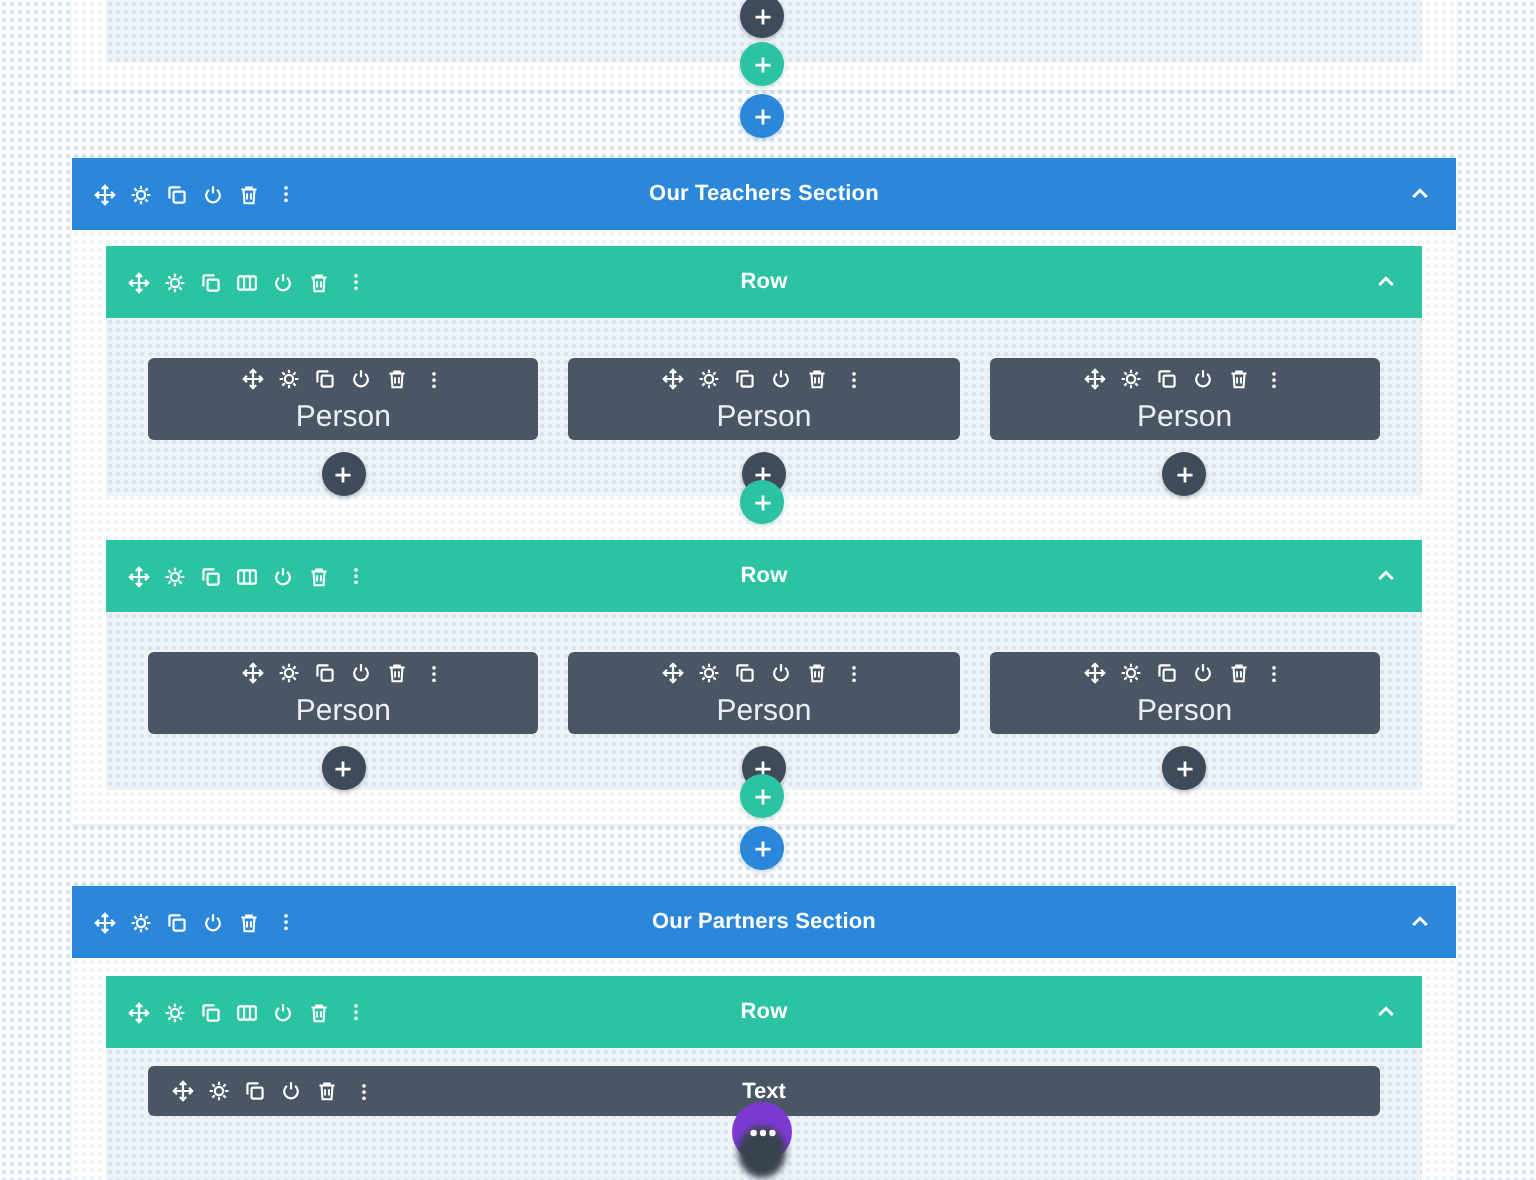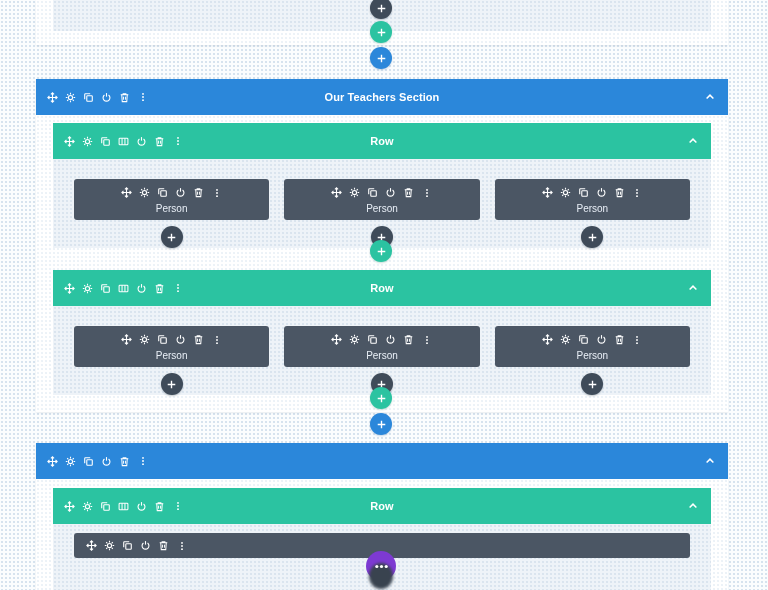--- a/index.html
+++ b/index.html
@@ -44,21 +44,21 @@
   .collapse-btn{width:16px;height:16px;display:flex;align-items:center;justify-content:center;position:relative;z-index:1;color:#fff;}
   .collapse-btn .ic{width:12px;height:12px;}
 
   .cols{display:flex;gap:15px;padding:20px 21px 0 21px;}
   .col{flex:1;display:flex;flex-direction:column;align-items:center;}
   .module{background:#4b5664;border-radius:3px;color:#fff;}
   .person-module{
     width:100%;height:41px;display:flex;flex-direction:column;
     align-items:center;justify-content:center;gap:3px;box-sizing:border-box;
   }
-  .module-label{font-size:10px;color:#e9eff7;pointer-events:none;}
+  .module-label{font-size:15px;color:#e9eff7;pointer-events:none;}
 
   .text-module{
     position:absolute;left:21px;top:45px;width:616px;height:25px;
     display:flex;align-items:center;justify-content:space-between;
     padding:0 11px;box-sizing:border-box;
   }
   .text-module .title{
     position:absolute;left:0;right:0;text-align:center;font-size:11px;
     font-weight:700;color:#fff;pointer-events:none;
   }
@@ -594,20 +594,21 @@
             <svg class="ic">
               <use href="#i-trash"></use>
             </svg>
           </button>
         <button class="icon-btn">
             <svg class="ic sm">
               <use href="#i-dotsv"></use>
             </svg>
           </button>
       </div>
+      <div class="title">Our Partners Section</div>
       <button class="collapse-btn">
           <svg class="ic">
             <use href="#i-chev"></use>
           </svg>
         </button>
     </div>
 
     <div class="row-area" style="top:45px;height:102px;">
       <div class="bar green">
         <div class="tools">
@@ -681,20 +682,21 @@
               <svg class="ic">
                 <use href="#i-trash"></use>
               </svg>
             </button>
           <button class="icon-btn">
               <svg class="ic sm">
                 <use href="#i-dotsv"></use>
               </svg>
             </button>
         </div>
+        <div class="title">Text</div>
       </div>
     </div>
   </div>
 
   <button class="page-settings-btn">
     <svg class="ic">
         <use href="#i-dotsh"></use>
       </svg>
   </button>
 

